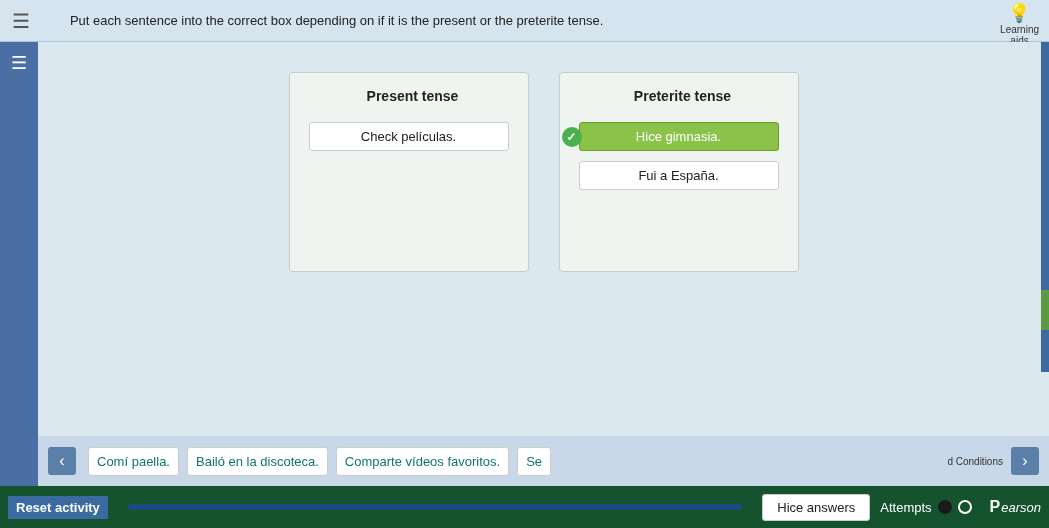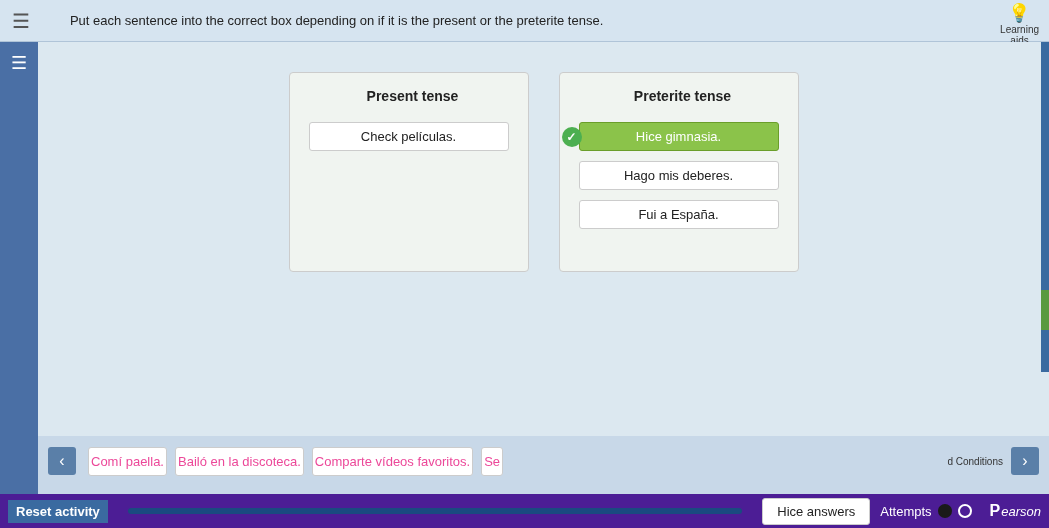--- a/index.html
+++ b/index.html
@@ -161,23 +161,23 @@
       background: #c8d8e8;
       display: flex;
       align-items: center;
       padding: 0 10px;
       gap: 8px;
     }
     .draggable-card {
       background: white;
       border: 1px solid #ccc;
       border-radius: 3px;
-      padding: 6px 2px;
-      font-size: 13px;
-      color: #ec4899;
+      padding: 6px 8px;
+      font-size: 13px;
+      color: #0f766e;
       cursor: grab;
       white-space: nowrap;
     }
     .nav-arrow {
       width: 28px;
       height: 28px;
       background: #5a7fa8;
       border: none;
       border-radius: 3px;
       color: white;
@@ -197,22 +197,22 @@
       white-space: nowrap;
       margin-left: auto;
     }
 
     
     .footer-bar {
       position: absolute;
       left: 0;
       bottom: 0;
       width: 1049px;
-      height: 34px;
-      background: #4c1d95;
+      height: 42px;
+      background: #14532d;
       display: flex;
       align-items: center;
       padding: 0 8px;
       gap: 10px;
     }
     .reset-btn {
       background: #3a6aa0;
       border: none;
       color: white;
       font-size: 13px;
@@ -312,23 +312,20 @@
     <div class="tense-title">Preterite tense</div>
 
     <div style="position:relative; width:200px;">
       <div class="sentence-card correct">
         <div class="check-icon">✓</div>
         <span>Hice gimnasia.</span>
       </div>
     </div>
 
     <div class="sentence-card">
-      <span>Hago mis deberes.</span>
-    </div>
-    <div class="sentence-card">
       <span>Fui a España.</span>
     </div>
   </div>
 
 </div>
 
 <div class="right-accent"></div>
 <div class="right-accent-green"></div>
 
 <div class="bottom-area">

